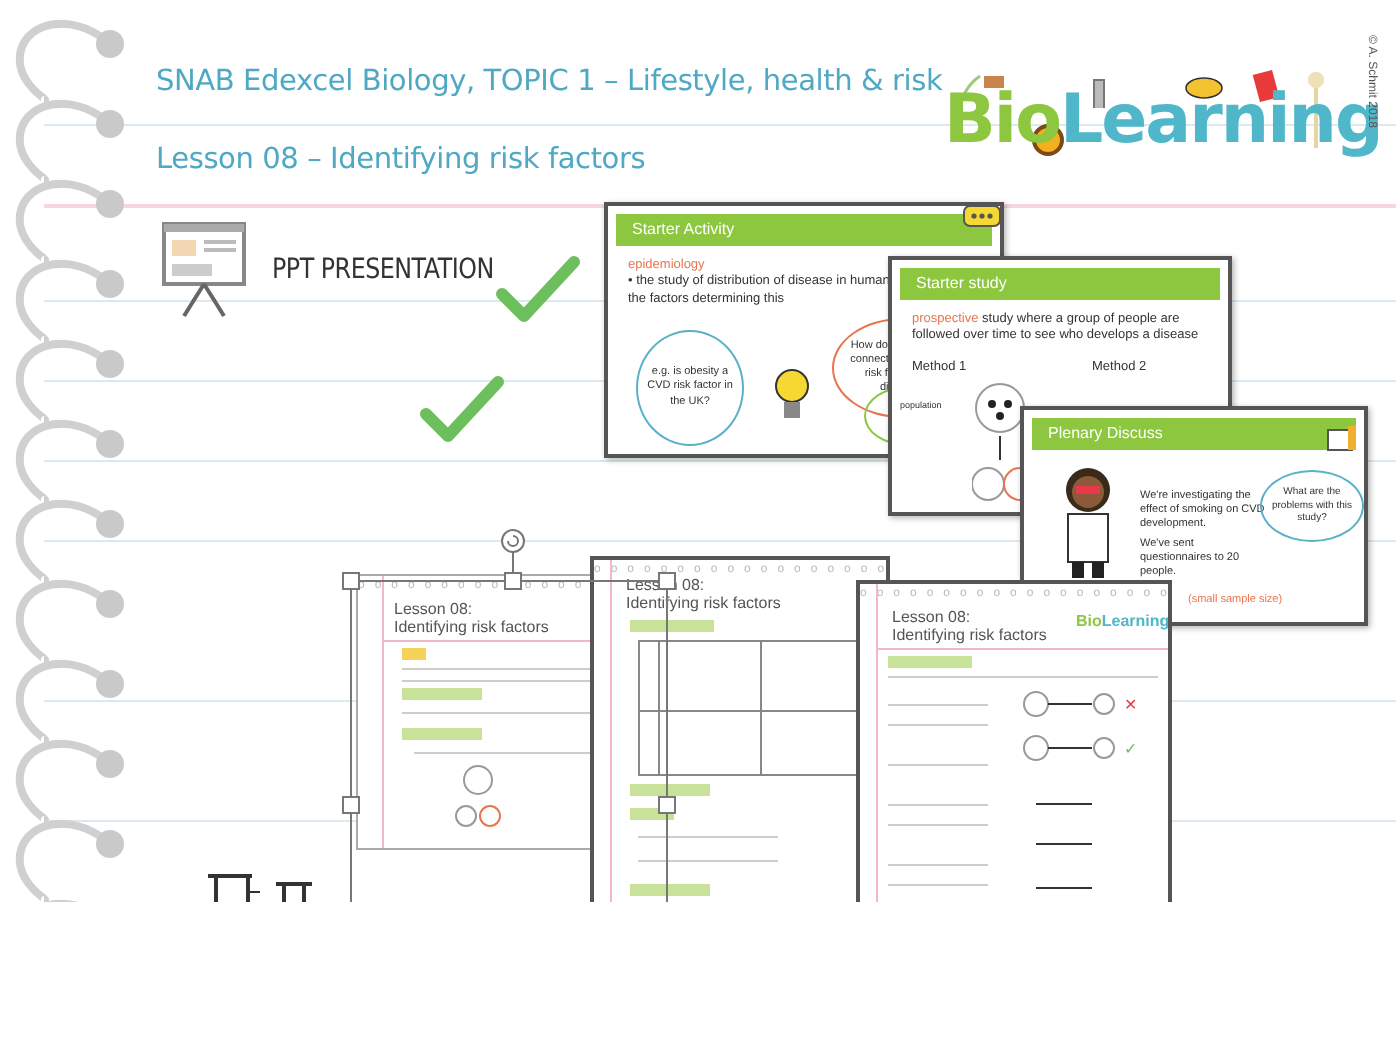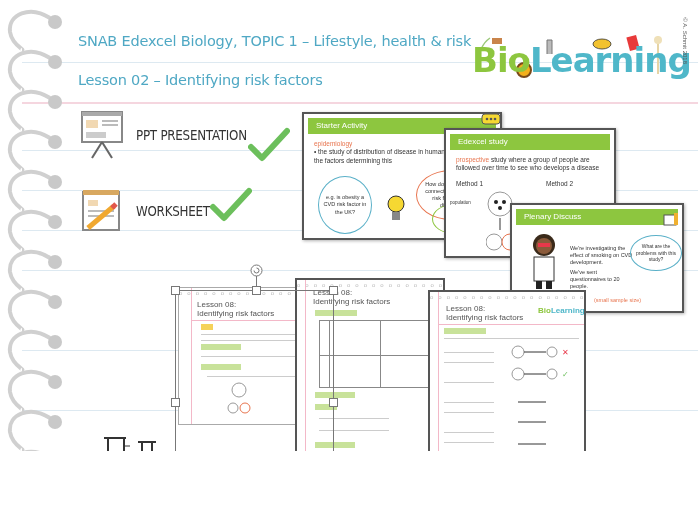--- a/index.html
+++ b/index.html
@@ -71,21 +71,21 @@
         <circle cx="55" cy="302" r="7"></circle>
         <circle cx="55" cy="342" r="7"></circle>
         <circle cx="55" cy="382" r="7"></circle>
         <circle cx="55" cy="422" r="7"></circle>
         <circle cx="55" cy="462" r="7"></circle>
         <circle cx="55" cy="502" r="7"></circle>
     </g>
   </svg>
 
   <div class="title" style="top:33px">SNAB Edexcel Biology, TOPIC 1 – Lifestyle, health &amp; risk</div>
-  <div class="title" style="top:72px">Lesson 02 – Identifying risk factors</div>
+  <div class="title" style="top:72px">Lesson 08 – Identifying risk factors</div>
 
   <div class="logo">
     <svg style="position:absolute;left:0;top:0" width="220" height="56">
       <path d="M8 30 C5 18 12 8 18 4" stroke="#9cc97a" fill="none" stroke-width="1.5"></path>
       <rect x="20" y="4" width="10" height="6" fill="#c9844b"></rect>
       <path d="M75 20 L75 6 L80 6 L80 20" stroke="#777" fill="#bbb"></path>
       <ellipse cx="130" cy="10" rx="9" ry="5" fill="#f2c230" stroke="#333" stroke-width="0.8"></ellipse>
       <rect x="156" y="2" width="10" height="14" fill="#e83a3a" transform="rotate(-15 161 9)"></rect>
       <line x1="186" y1="2" x2="186" y2="40" stroke="#e6d4a5" stroke-width="2"></line>
       <circle cx="186" cy="6" r="4" fill="#efe0b8"></circle>
@@ -107,37 +107,25 @@
       <rect x="6" y="22" width="20" height="6" fill="#ccc"></rect>
       <line x1="22" y1="32" x2="12" y2="48" stroke="#666" stroke-width="2"></line>
       <line x1="22" y1="32" x2="32" y2="48" stroke="#666" stroke-width="2"></line>
     </svg>
     <span class="feature-label" style="margin-left:12px">PPT PRESENTATION</span>
   </div>
   <svg class="check" style="left:248px;top:127px" width="42" height="36" viewBox="0 0 42 36">
     <path d="M3 20 L14 31 L39 4" stroke="#6cbf5c" stroke-width="6" fill="none" stroke-linecap="round" stroke-linejoin="round"></path>
   </svg>
 
-  <div class="feature" style="left:80px;top:188px">
-    <svg width="44" height="46" viewBox="0 0 44 46">
-      <rect x="3" y="4" width="36" height="38" fill="#fff" stroke="#888" stroke-width="2"></rect>
-      <rect x="3" y="2" width="36" height="5" fill="#d8a860"></rect>
-      <rect x="8" y="12" width="10" height="6" fill="#f1d8b2"></rect>
-      <rect x="8" y="22" width="26" height="2" fill="#bbb"></rect>
-        <rect x="8" y="27" width="26" height="2" fill="#bbb"></rect>
-      <line x1="8" y1="40" x2="34" y2="18" stroke="#f0a830" stroke-width="5"></line>
-      <line x1="32" y1="20" x2="36" y2="16" stroke="#e2574c" stroke-width="5"></line>
-    </svg>
-    <span class="feature-label" style="margin-left:12px">WORKSHEET</span>
-  </div>
   <svg class="check" style="left:210px;top:187px" width="42" height="36" viewBox="0 0 42 36">
     <path d="M3 20 L14 31 L39 4" stroke="#6cbf5c" stroke-width="6" fill="none" stroke-linecap="round" stroke-linejoin="round"></path>
   </svg>
 
-  <div class="slide" style="left:302px;top:112px;width:200px;height:128px">
+  <div class="slide" style="left:302px;top:101px;width:200px;height:128px">
     <div class="slide-head">Starter Activity</div>
     <div class="slide-text" style="left:10px;top:26px;width:180px">
       <span class="red">epidemiology</span><br>
       <span>• the study of distribution of disease in human populations and the factors determining this</span>
     </div>
     <div class="bubble" style="left:14px;top:62px;width:54px;height:58px;border:1.5px solid #5ab0c8">e.g. is obesity a CVD risk factor in the UK?</div>
     <div class="bubble" style="left:112px;top:56px;width:70px;height:50px;border:1.5px solid #e8754f">How do people study connections between risk factors and disease?</div>
     <div class="bubble" style="left:128px;top:90px;width:44px;height:30px;border:1.5px solid #8dc63f">Discuss ideas...</div>
     <svg style="position:absolute;left:82px;top:80px" width="20" height="30">
       <circle cx="10" cy="10" r="8" fill="#f6d832" stroke="#333"></circle>
@@ -145,21 +133,21 @@
     </svg>
     <svg style="position:absolute;left:176px;top:-4px" width="22" height="18">
       <rect x="2" y="4" width="18" height="10" rx="3" fill="#f6d832" stroke="#555"></rect>
         <circle cx="7" cy="9" r="1.3" fill="#555"></circle>
         <circle cx="11" cy="9" r="1.3" fill="#555"></circle>
         <circle cx="15" cy="9" r="1.3" fill="#555"></circle>
     </svg>
   </div>
 
   <div class="slide" style="left:444px;top:128px;width:172px;height:130px">
-    <div class="slide-head">Edexcel study</div>
+    <div class="slide-head">Starter study</div>
     <div class="slide-text" style="left:10px;top:26px;width:155px">
       <span class="red">prospective</span><span> study where a group of people are followed over time to see who develops a disease</span>
     </div>
     <div class="slide-text" style="left:10px;top:50px">Method 1</div>
     <div class="slide-text" style="left:100px;top:50px">Method 2</div>
     <div class="slide-text" style="left:4px;top:70px;font-size:4.5px">population</div>
     <svg style="position:absolute;left:40px;top:60px" width="30" height="68">
       <circle cx="14" cy="14" r="12" fill="#fff" stroke="#999"></circle>
       <circle cx="10" cy="12" r="2" fill="#222"></circle>
         <circle cx="18" cy="12" r="2" fill="#222"></circle>

